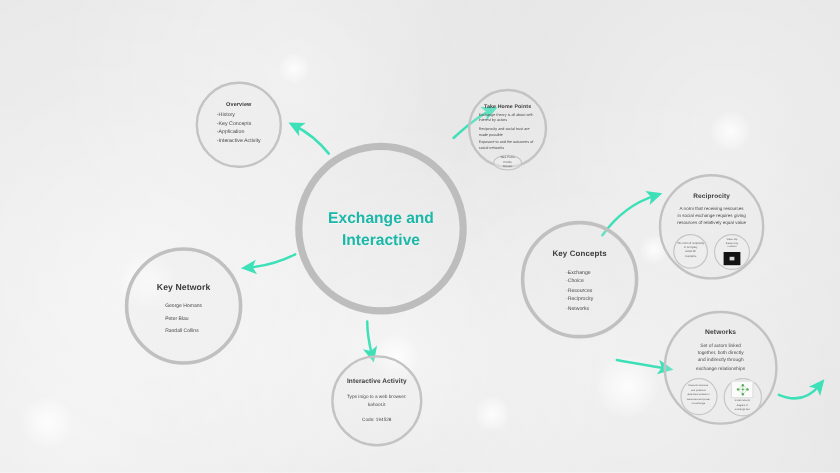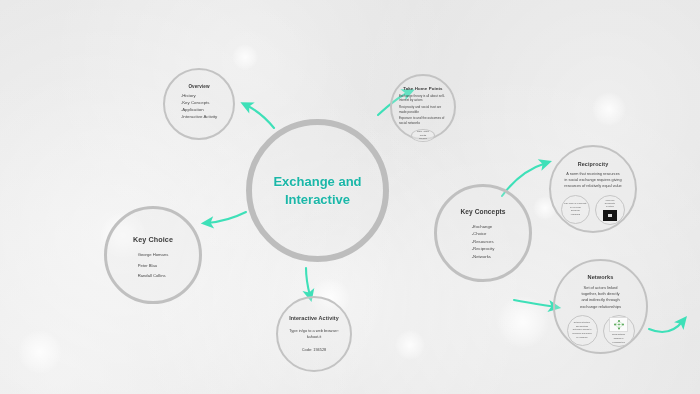--- a/index.html
+++ b/index.html
@@ -250,21 +250,21 @@
       <p>Exposure to and the outcomes of social networks</p>
     </div>
     <div class="mini-circle" id="takehome-mini">
       <div class="mini-text">Take Home</div>
       <div class="mini-text">Points</div>
       <div class="mini-text">Review</div>
     </div>
   </div>
 
   <div class="node" id="keypeople-node">
-    <div class="node-title">Key Choice</div>
+    <div class="node-title">Key Network</div>
     <div class="node-body">
       <div>George Homans</div>
       <div>Peter Blau</div>
       <div>Randall Collins</div>
     </div>
   </div>
 
   <div class="node" id="keyconcepts-node">
     <div class="node-title">Key Concepts</div>
     <div class="node-body">

